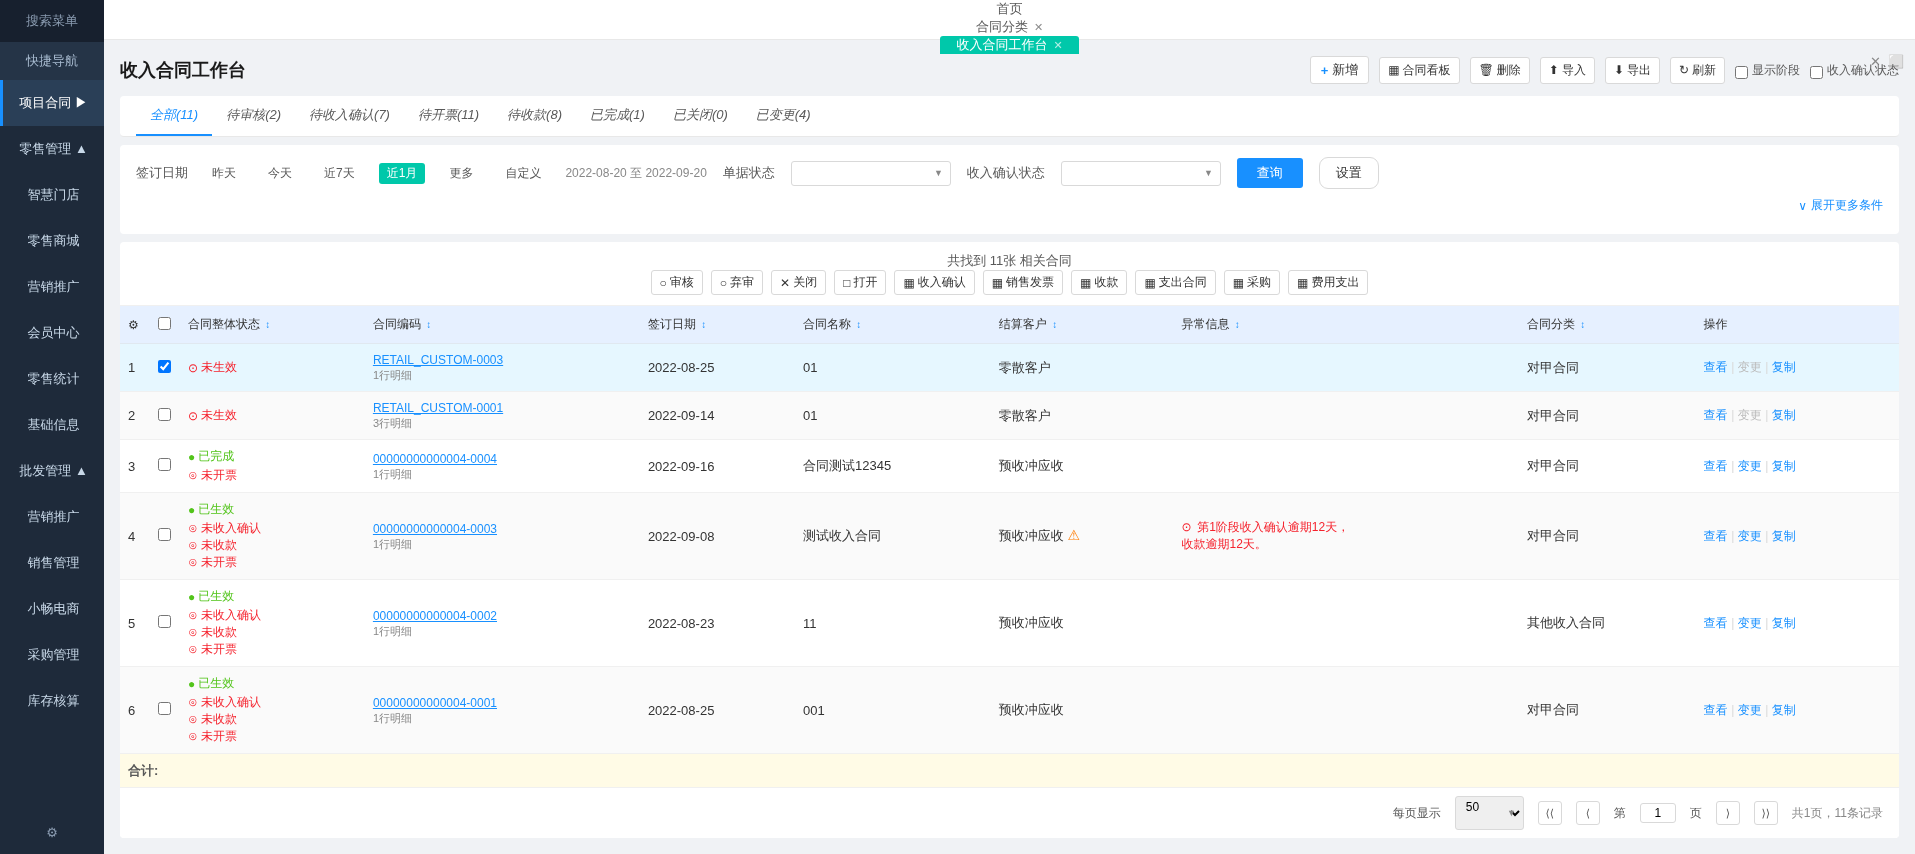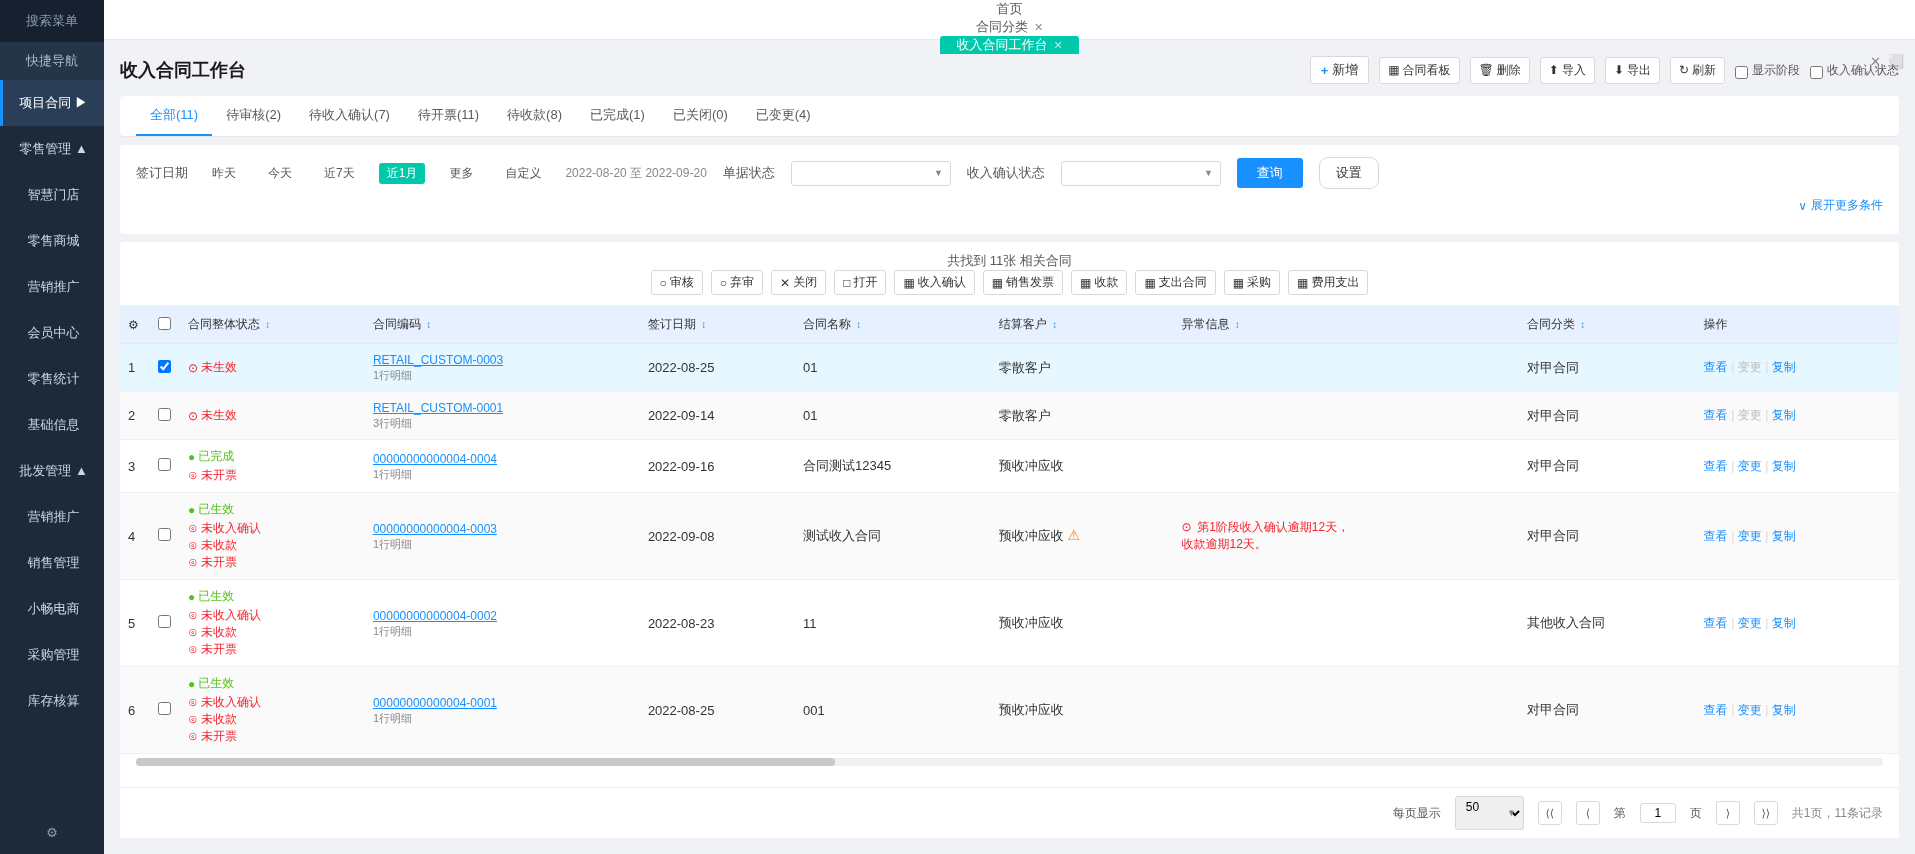--- a/index.html
+++ b/index.html
@@ -172,20 +172,21 @@
       border-bottom: 1px solid #e8e8e8;
       flex-shrink: 0;
     }
     .status-tab {
       padding: 10px 14px;
       font-size: 13px;
       color: #595959;
       cursor: pointer;
       border-bottom: 2px solid transparent;
       white-space: nowrap;
+      font-style: italic;
     }
     .status-tab.active {
       color: #1890ff;
       border-bottom-color: #1890ff;
     }
 
     
     .filter-area {
       background: #fff;
       padding: 12px 16px;
@@ -866,20 +867,23 @@
               <td>对甲合同</td>
               <td>
                 <span class="op-link">查看</span>
                 <span class="op-sep"> | </span>
                 <span class="op-link">变更</span>
                 <span class="op-sep"> | </span>
                 <span class="op-link">复制</span>
               </td>
             </tr>
 
+            <tr class="summary-row">
+              <td colspan="10">合计:</td>
+            </tr>
           </tbody>
         </table>
 
         <div class="scrollbar-hint">
           <div class="scrollbar-thumb"></div>
         </div>
       </div>
 
       <div class="table-footer">
         <span class="footer-label">每页显示</span>

